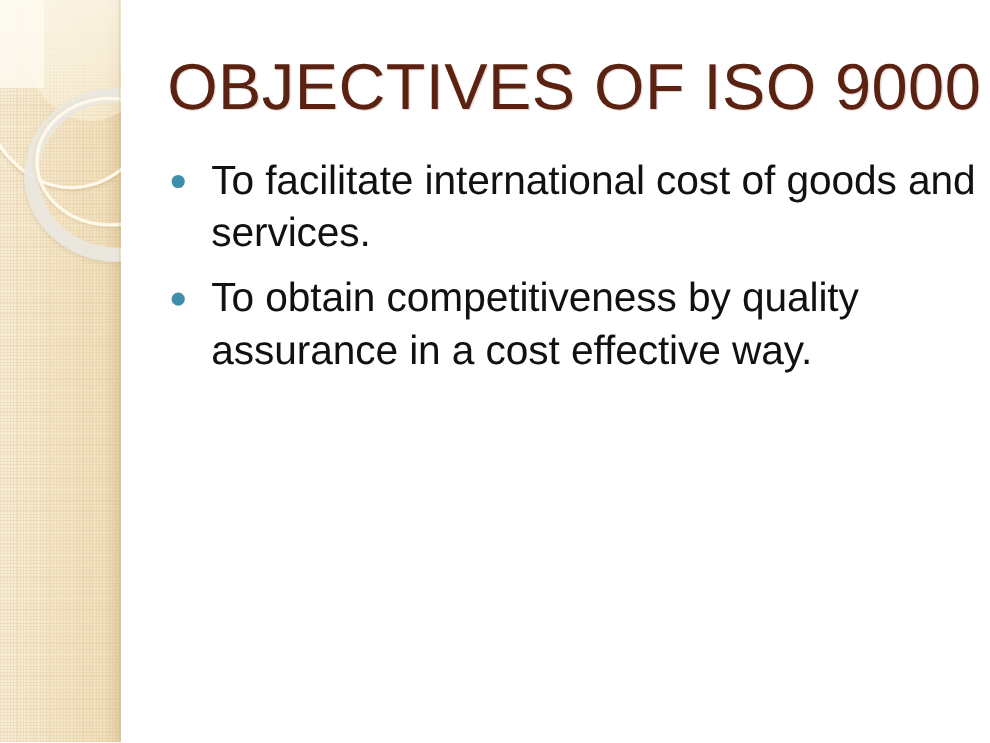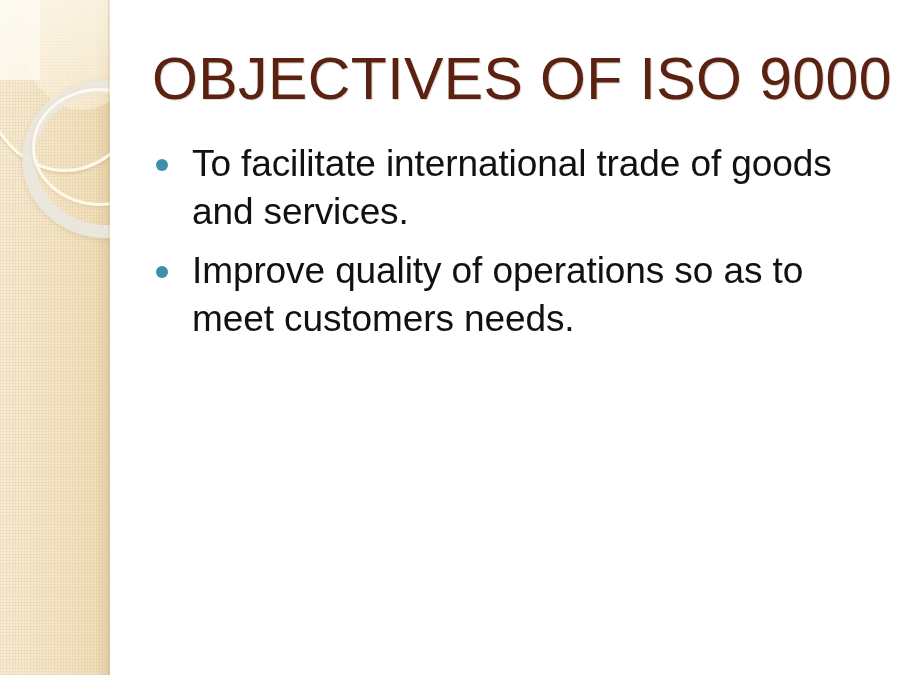--- a/index.html
+++ b/index.html
@@ -202,25 +202,25 @@
   </div>
 
   <div class="content">
 
     <div class="slide-title">OBJECTIVES OF ISO 9000</div>
 
     <ul class="bullet-list">
 
       <li class="bullet-item">
         <span class="bullet-dot"></span>
-        <span class="bullet-text">To facilitate international trade of goods and services.</span>
+        <span class="bullet-text">To facilitate international cost of goods and services.</span>
       </li>
-
-
 
       <li class="bullet-item">
         <span class="bullet-dot"></span>
-        <span class="bullet-text">Improve quality of operations so as to meet customers needs.</span>
+        <span class="bullet-text">To obtain competitiveness by quality assurance in a cost effective way.</span>
       </li>
+
+
 
     </ul>
   </div>
 </div>
 
 </body></html>

